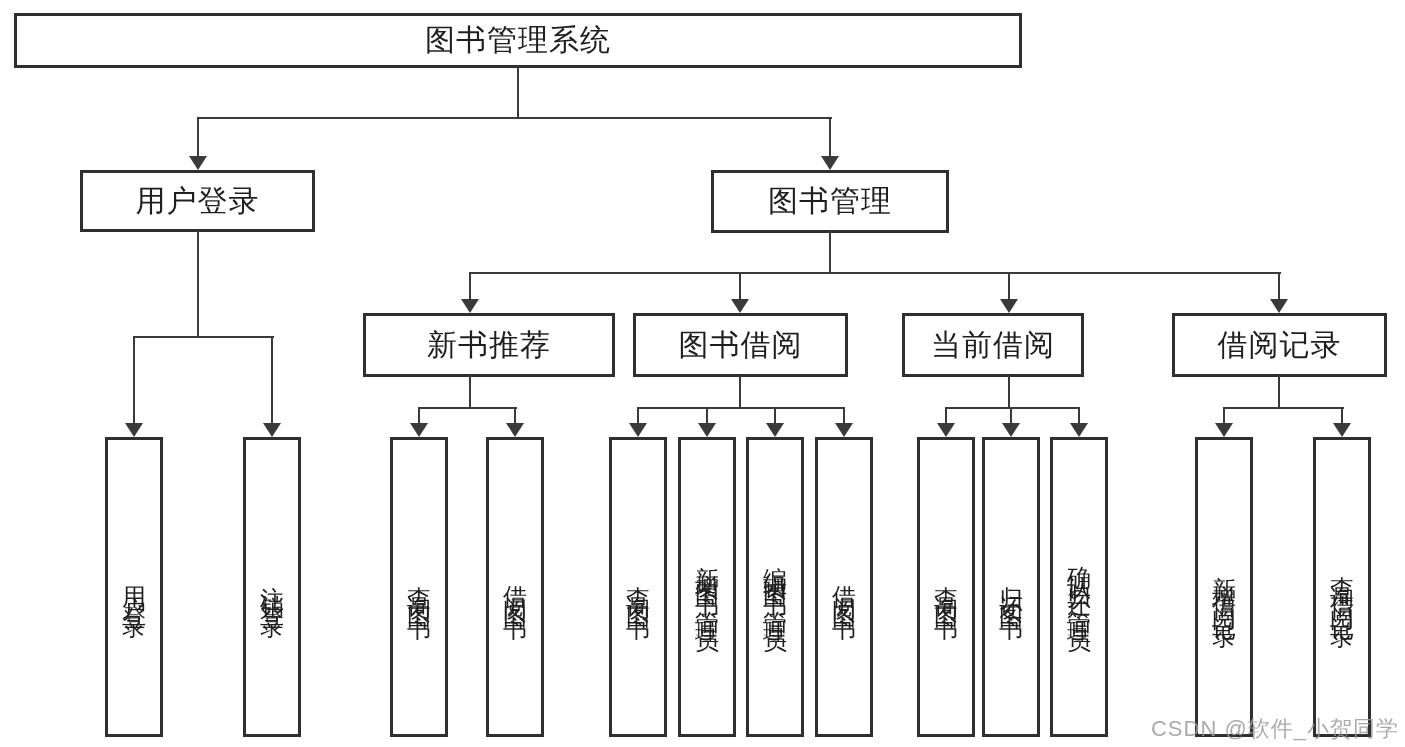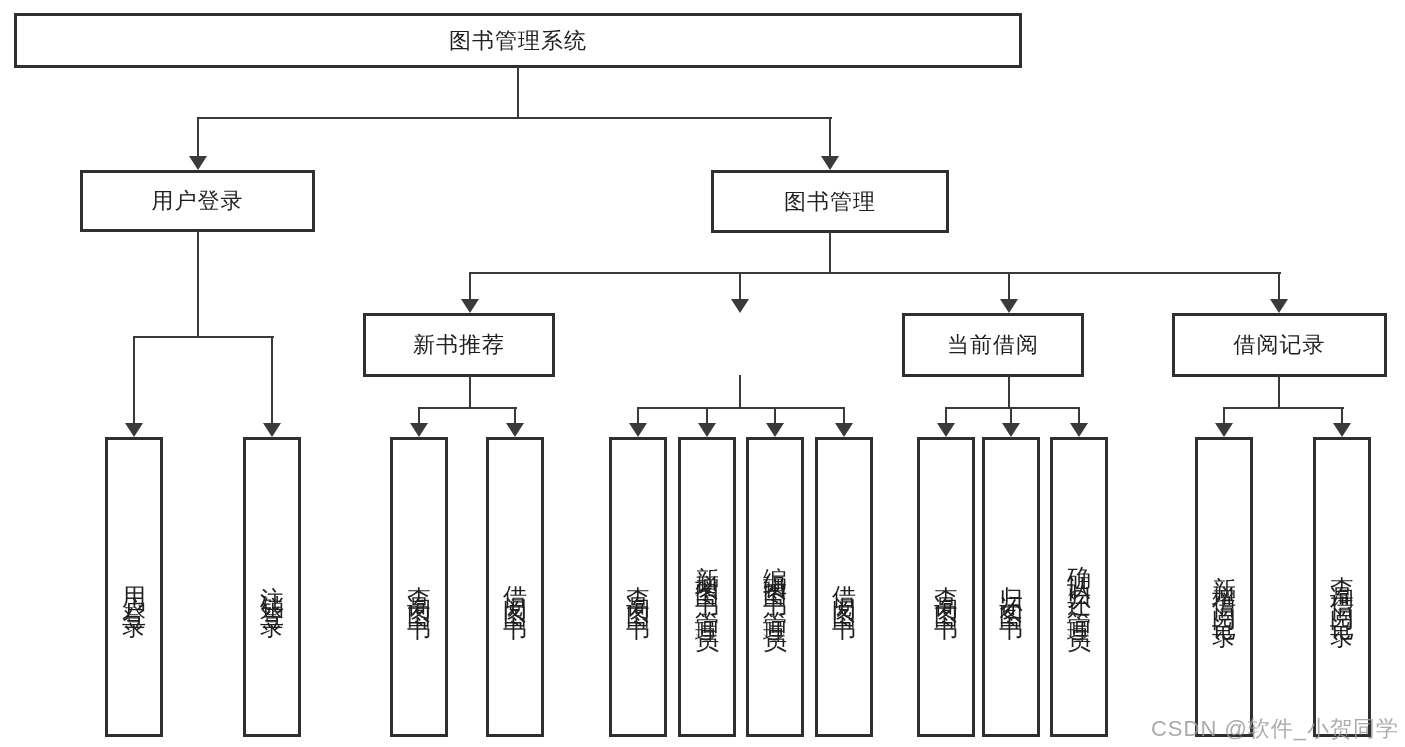--- a/index.html
+++ b/index.html
@@ -3,21 +3,21 @@
 <meta charset="utf-8">
 <style>
   html,body{margin:0;padding:0;background:#ffffff;}
   .canvas{
     position:relative;width:1405px;height:747px;background:#ffffff;overflow:hidden;
     font-family:"Liberation Sans","DejaVu Sans",sans-serif;color:#1f1f1f;
   }
   .hbox{
     position:absolute;box-sizing:border-box;background:#ffffff;border:3px solid #2f2f2f;
     display:flex;align-items:center;justify-content:center;
-    font-size:22px;letter-spacing:1px;white-space:nowrap;
+    font-size:30px;letter-spacing:1px;white-space:nowrap;
   }
   .vbox{
     position:absolute;box-sizing:border-box;background:#ffffff;border:3px solid #2f2f2f;
     width:58px;height:300px;top:437px;
     display:flex;align-items:center;justify-content:center;
   }
   .vbox span{
     writing-mode:vertical-rl;text-orientation:mixed;
     font-size:24px;line-height:1;letter-spacing:10px;
   }
@@ -69,22 +69,25 @@
   <div class="hl" style="left:469px;top:272px;width:812px;"></div>
   <div class="vl" style="left:469px;top:272px;height:28px;"></div>
   <div class="ah" style="left:461px;top:299px;"></div>
   <div class="vl" style="left:739px;top:272px;height:28px;"></div>
   <div class="ah" style="left:731px;top:299px;"></div>
   <div class="vl" style="left:1008px;top:272px;height:28px;"></div>
   <div class="ah" style="left:1000px;top:299px;"></div>
   <div class="vl" style="left:1278px;top:272px;height:28px;"></div>
   <div class="ah" style="left:1270px;top:299px;"></div>
 
-  <div class="hbox" style="left:363px;top:313px;width:192px;height:64px;">
+  <div class="hbox" style="left:363px;top:313px;width:252px;height:64px;">
     <span>新书推荐</span>
+  </div>
+  <div class="hbox" style="left:633px;top:313px;width:215px;height:64px;">
+    <span>图书借阅</span>
   </div>
   <div class="hbox" style="left:902px;top:313px;width:182px;height:64px;">
     <span>当前借阅</span>
   </div>
   <div class="hbox" style="left:1172px;top:313px;width:215px;height:64px;">
     <span>借阅记录</span>
   </div>
 
   <div class="vl" style="left:469px;top:375px;height:33px;"></div>
   <div class="hl" style="left:418px;top:407px;width:99px;"></div>

